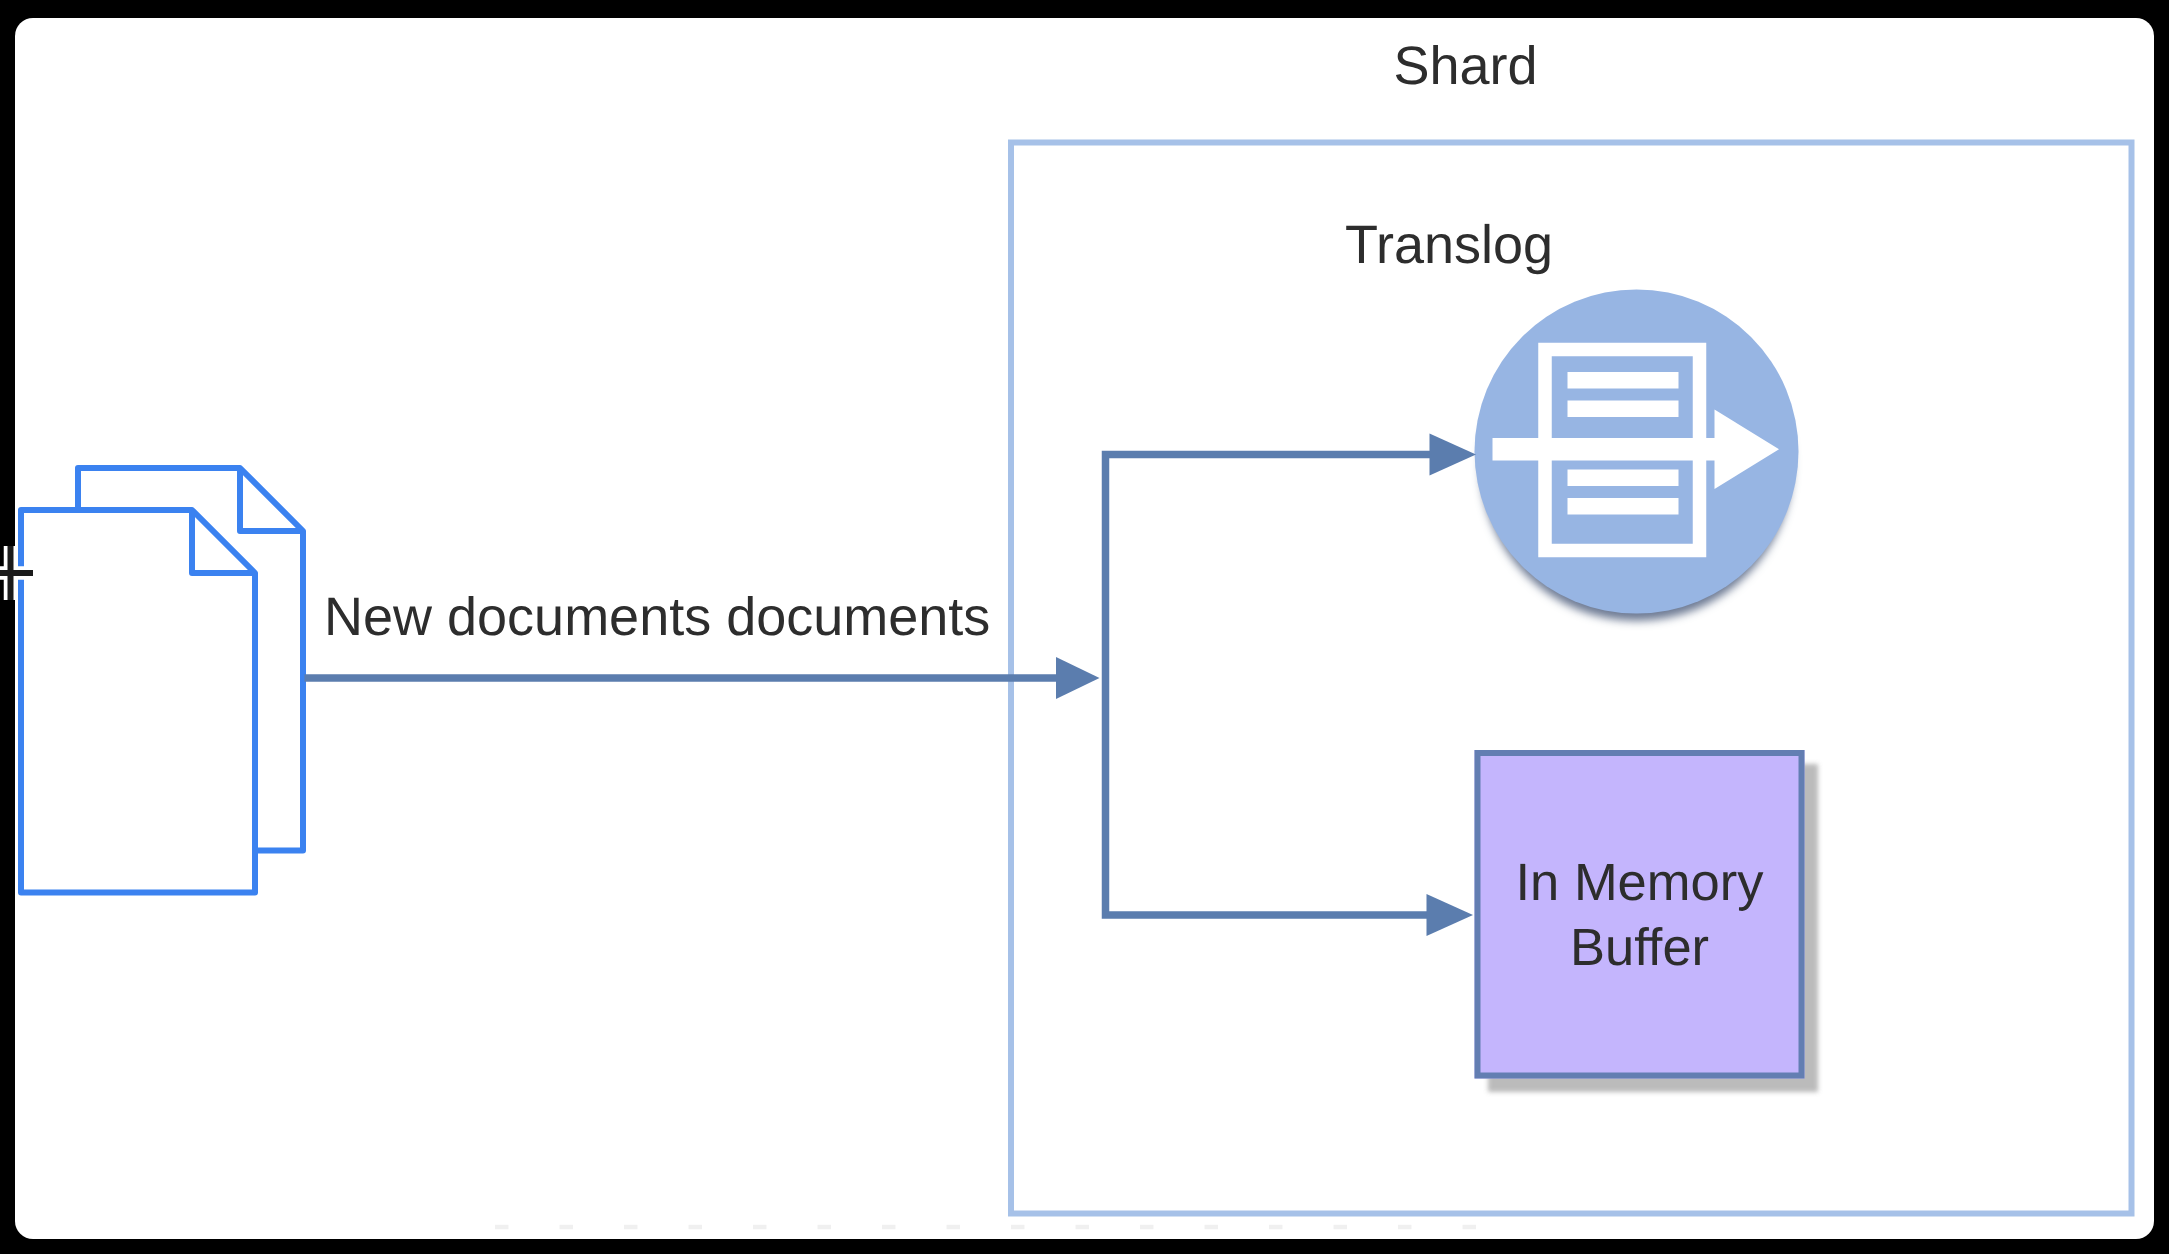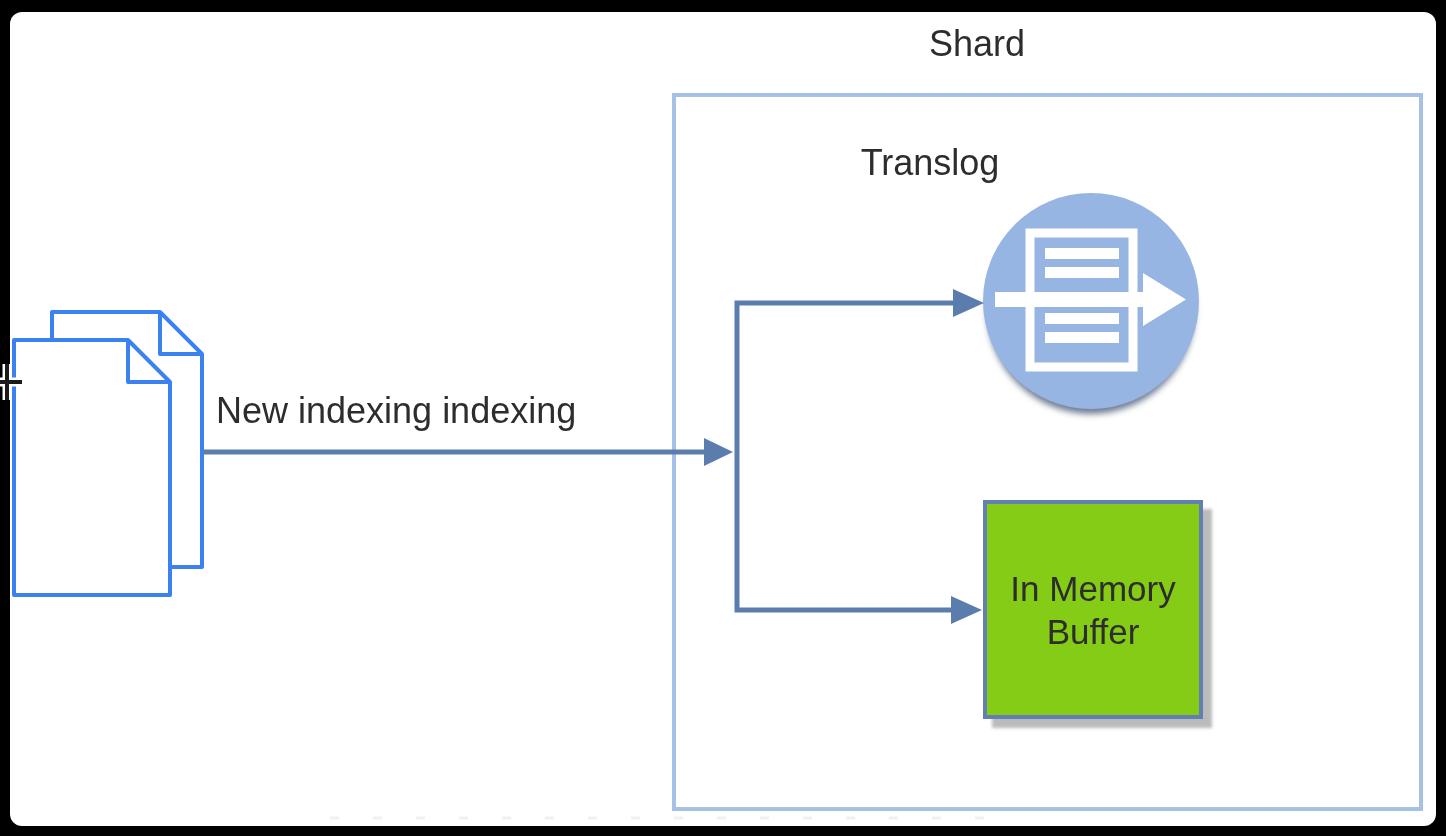--- a/index.html
+++ b/index.html
@@ -26,35 +26,35 @@
   }
   .lbl{
     position:absolute;
     font-size:36px;
     line-height:1.2;
     color:#2d2d2d;
     text-align:center;
     white-space:nowrap;
   }
   .lbl-shard{left:877px;top:22px;width:200px;}
-  .lbl-translog{left:830px;top:141px;width:200px;}
+  .lbl-translog{left:866px;top:141px;width:200px;}
   .lbl-flow{left:216px;top:389px;width:440px;text-align:left;}
   .translog-circle{
     position:absolute;left:983px;top:193px;
     width:216px;height:216px;
     border-radius:50%;
     background:#97b5e3;
     box-shadow:0 9px 6px -4px rgba(86,101,131,0.85);
   }
   .translog-circle svg{position:absolute;left:0;top:0;}
   .buffer-box{
     position:absolute;left:983px;top:500px;
     width:220px;height:219px;
     box-sizing:border-box;
-    background:#84cc16;
+    background:#c4b5fd;
     border:4px solid #637eb2;
     box-shadow:9px 9px 3px rgba(105,105,105,0.45);
     display:flex;align-items:center;justify-content:center;
   }
   .buffer-box .lbl-buffer{
     position:static;
     font-size:35px;
     line-height:43px;
     text-align:center;
     white-space:normal;
@@ -88,21 +88,21 @@
         <rect x="12" y="99" width="152" height="15"></rect>
         <polygon points="160,80 160,133 203,106.5"></polygon>
       </g>
     </svg>
   </div>
 
   <div class="buffer-box">
     <div class="lbl lbl-buffer">In Memory Buffer</div>
   </div>
 
-  <div class="lbl lbl-flow">New indexing indexing</div>
+  <div class="lbl lbl-flow">New documents documents</div>
 
   <svg class="overlay" width="1446" height="836" viewBox="0 0 1446 836">
 
     <g>
       <g>
         <path d="M52,312 L160,312 L202,354 L202,567 L52,567 Z" fill="#ffffff" stroke="#3b82f0" stroke-width="4" stroke-linejoin="round"></path>
         <path d="M160,312 L160,354 L202,354" fill="none" stroke="#3b82f0" stroke-width="4" stroke-linejoin="round"></path>
       </g>
       <g>
         <path d="M14,340 L128,340 L170,382 L170,595 L14,595 Z" fill="#ffffff" stroke="#3b82f0" stroke-width="4" stroke-linejoin="round"></path>

